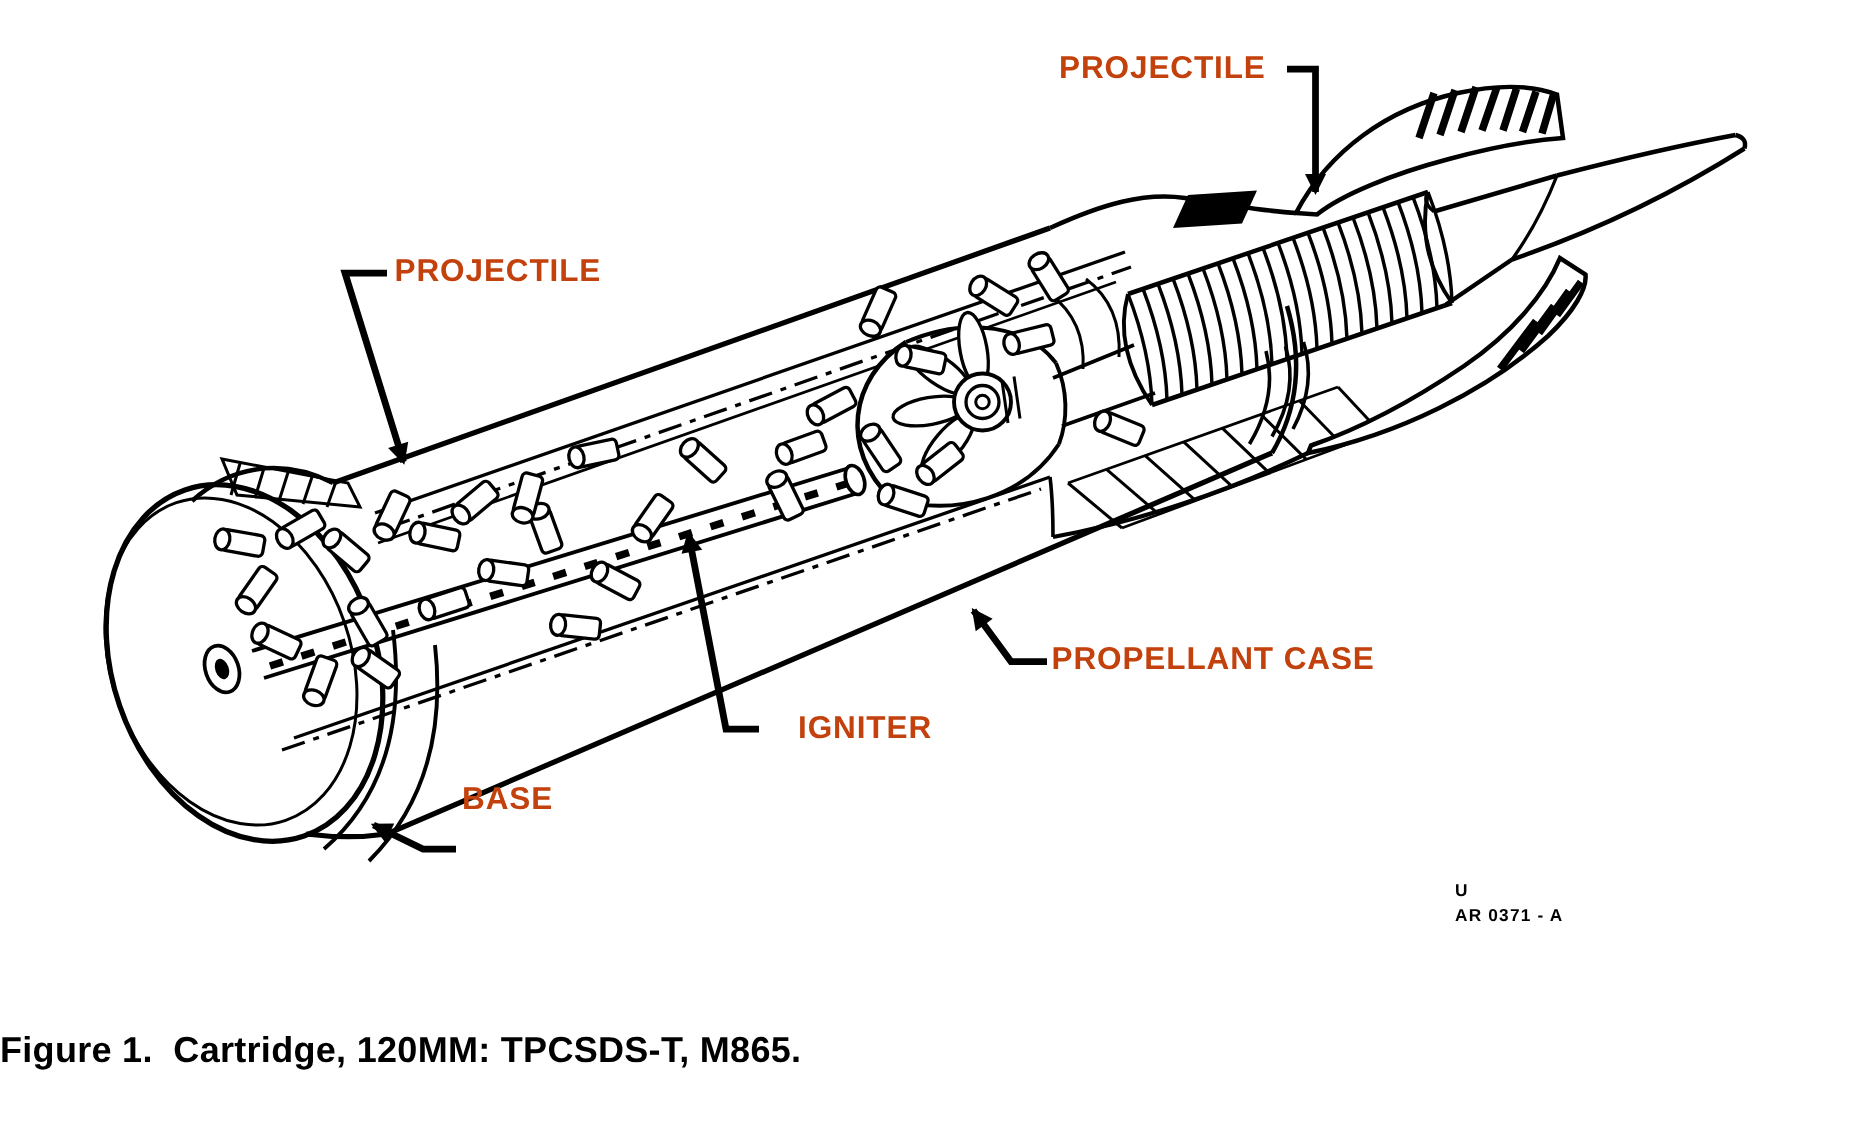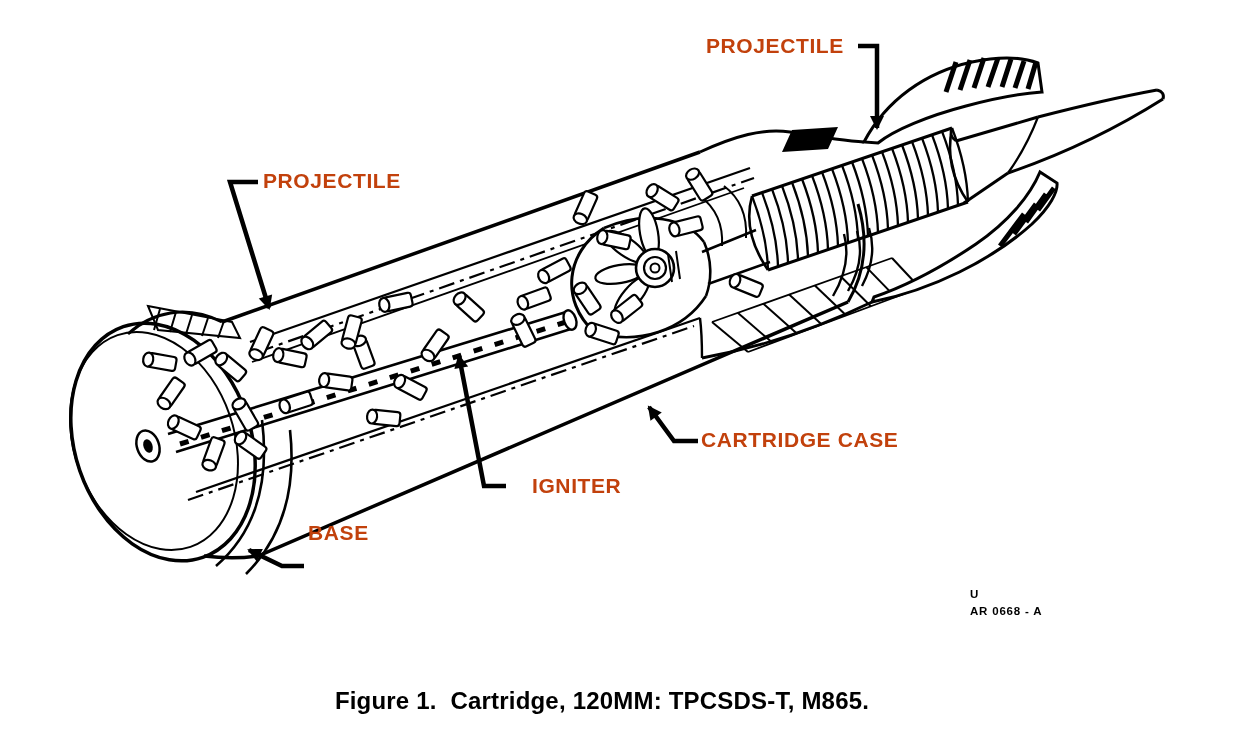--- a/index.html
+++ b/index.html
@@ -10,21 +10,21 @@
   #art{position:absolute;left:0;top:0;}
   .lbl{
     position:absolute;font-weight:bold;font-size:21px;letter-spacing:.6px;
     white-space:nowrap;color:#c2410c;
   }
   .small-mark{
     position:absolute;font-weight:bold;font-size:11.5px;letter-spacing:.8px;
     line-height:17px;color:#000;white-space:nowrap;
   }
   .caption{
-    position:absolute;left:0;top:687px;width:1204px;text-align:center;
+    position:absolute;left:0;top:687px;width:1204px;text-align:left;
     font-weight:bold;font-size:24px;letter-spacing:.2px;white-space:pre;color:#000;
   }
 </style>
 </head>
 <body>
 
 <div class="page">
 
   <svg id="art" width="1250" height="752" viewBox="0 0 1250 752">
     <defs>
@@ -293,21 +293,21 @@
       <path d="M 858,46 L 877,46 L 877,128" marker-end="url(#ah)"></path>
       <path d="M 258,182 L 230,182 L 269,308" marker-end="url(#ah)"></path>
       <path d="M 698,441 L 674,441 L 649,407" marker-end="url(#ah)"></path>
       <path d="M 506,486 L 484,486 L 459,356" marker-end="url(#ah)"></path>
       <path d="M 304,566 L 282,566 L 249,550" marker-end="url(#ah)"></path>
     </g>
   </svg>
 
   <div class="lbl" style="left:706px;top:34px">PROJECTILE</div>
   <div class="lbl" style="left:263px;top:169px">PROJECTILE</div>
-  <div class="lbl" style="left:701px;top:428px">CARTRIDGE CASE</div>
+  <div class="lbl" style="left:701px;top:428px">PROPELLANT CASE</div>
   <div class="lbl" style="left:532px;top:474px">IGNITER</div>
   <div class="lbl" style="left:308px;top:521px">BASE</div>
 
   <div class="small-mark" style="left:970px;top:586px">U</div>
-  <div class="small-mark" style="left:970px;top:603px">AR 0668 - A</div>
+  <div class="small-mark" style="left:970px;top:603px">AR 0371 - A</div>
 
   <div class="caption">Figure 1.  Cartridge, 120MM: TPCSDS-T, M865.</div>
 </div>
 
 </body></html>

